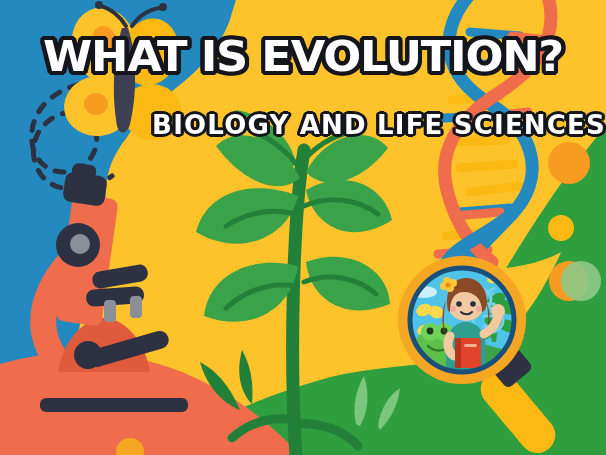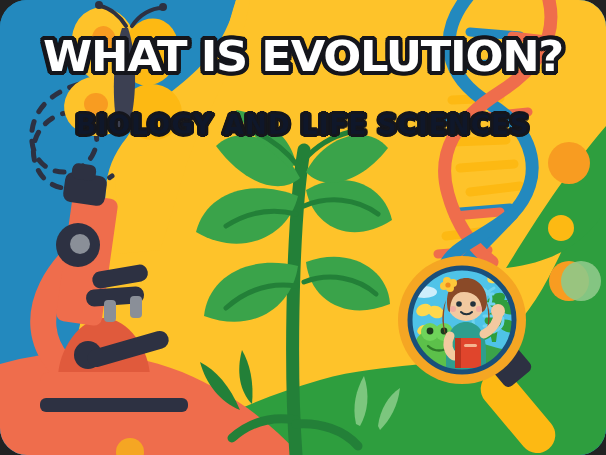--- a/index.html
+++ b/index.html
@@ -1,45 +1,44 @@
 <!DOCTYPE html>
 <html><head>
 <meta charset="utf-8">
 <style>
   html,body{margin:0;padding:0;background:#222;}
   #poster{
     position:relative;width:606px;height:455px;overflow:hidden;
     font-family:"DejaVu Sans", sans-serif;
     background:#2389be;
-    border-radius:27px;
   }
   #poster svg.layer{position:absolute;left:0;top:0;width:606px;height:455px;display:block;}
 
   
   .title-wrap{position:absolute;left:0;top:0;width:606px;height:160px;pointer-events:none;}
   .main-title{
     position:absolute;left:0;top:32px;width:606px;text-align:center;
     font-family:"DejaVu Sans", sans-serif;
     font-size:43px;line-height:48px;font-weight:bold;
     letter-spacing:-1.2px;
     color:#ffffff;
     -webkit-text-stroke:0px;
     text-shadow:
       -3px -3px 0 #15161c, 3px -3px 0 #15161c, -3px 3px 0 #15161c, 3px 3px 0 #15161c,
       -4px 0 0 #15161c, 4px 0 0 #15161c, 0 -4px 0 #15161c, 0 4px 0 #15161c,
       -4px -2px 0 #15161c, 4px -2px 0 #15161c, -4px 2px 0 #15161c, 4px 2px 0 #15161c,
       -2px -4px 0 #15161c, 2px -4px 0 #15161c, -2px 4px 0 #15161c, 2px 4px 0 #15161c;
     transform:scaleX(1.04);
   }
   .sub-title{
-    position:absolute;left:0;top:110px;width:606px;text-align:center;
+    position:absolute;left:0;top:110px;width:606px;text-align:right;
     font-family:"DejaVu Sans", sans-serif;
     font-size:26px;line-height:30px;font-weight:bold;
     letter-spacing:1.2px;
-    color:#0f172a;
+    color:#ffffff;
     text-shadow:
       -2px -2px 0 #15161c, 2px -2px 0 #15161c, -2px 2px 0 #15161c, 2px 2px 0 #15161c,
       -3px 0 0 #15161c, 3px 0 0 #15161c, 0 -3px 0 #15161c, 0 3px 0 #15161c,
       -3px -1px 0 #15161c, 3px -1px 0 #15161c, -3px 1px 0 #15161c, 3px 1px 0 #15161c;
   }
 </style>
 </head>
 <body>
 
 <div id="poster">

